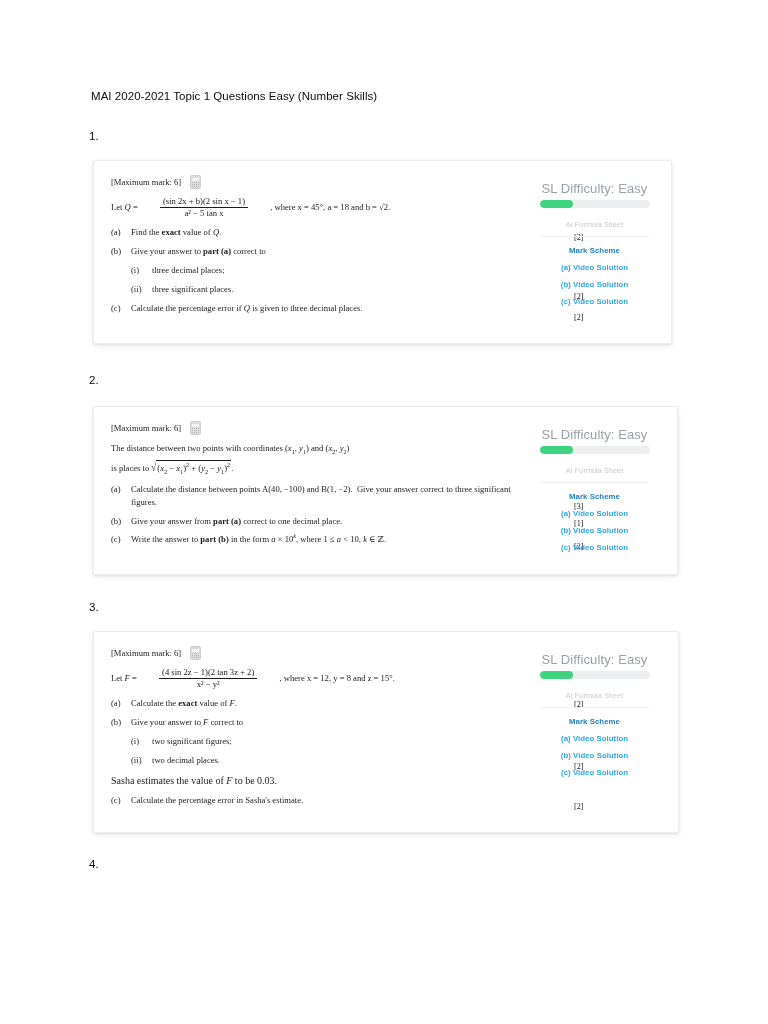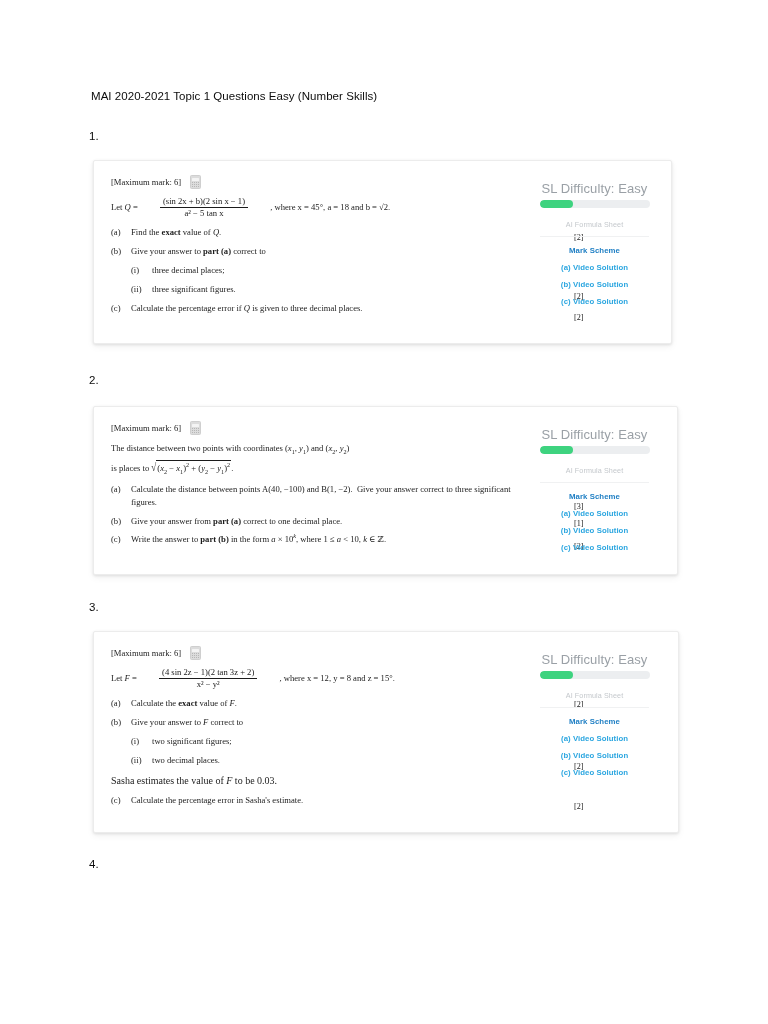--- a/index.html
+++ b/index.html
@@ -313,21 +313,21 @@
           <span class="ptext">Give your answer to <b>part (a)</b> correct to</span>
         </div>
 
         <div class="subpart">
           <span class="slabel">(i)</span>
           <span>three decimal places;</span>
         </div>
 
         <div class="subpart">
           <span class="slabel">(ii)</span>
-          <span>three significant figures.</span>
+          <span>three significant places.</span>
         </div>
 
         <div class="part">
           <span class="plabel">(c)</span>
           <span class="ptext">Calculate the percentage error if <i class="mi">Q</i> is given to three decimal places.</span>
         </div>
       </div>
 
       <span class="mark" style="top:72px">[2]</span>
       <span class="mark" style="top:131px">[2]</span>

